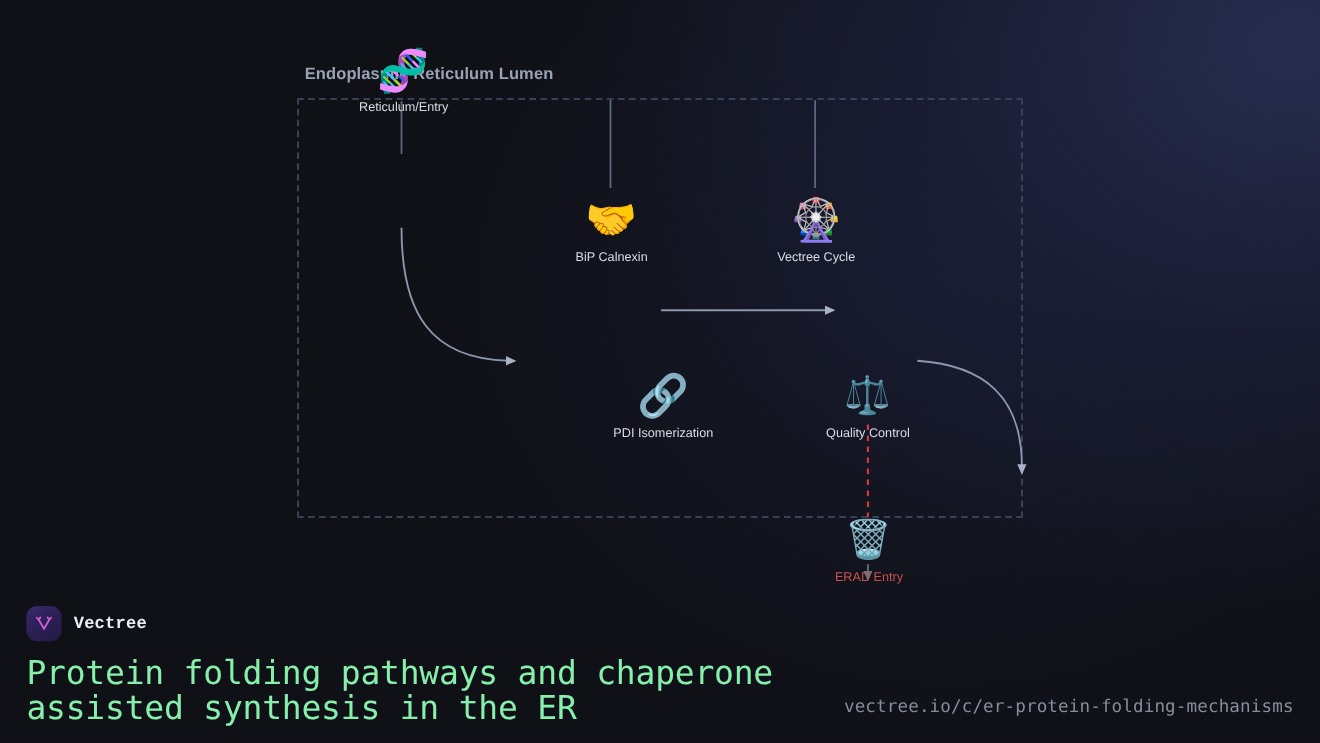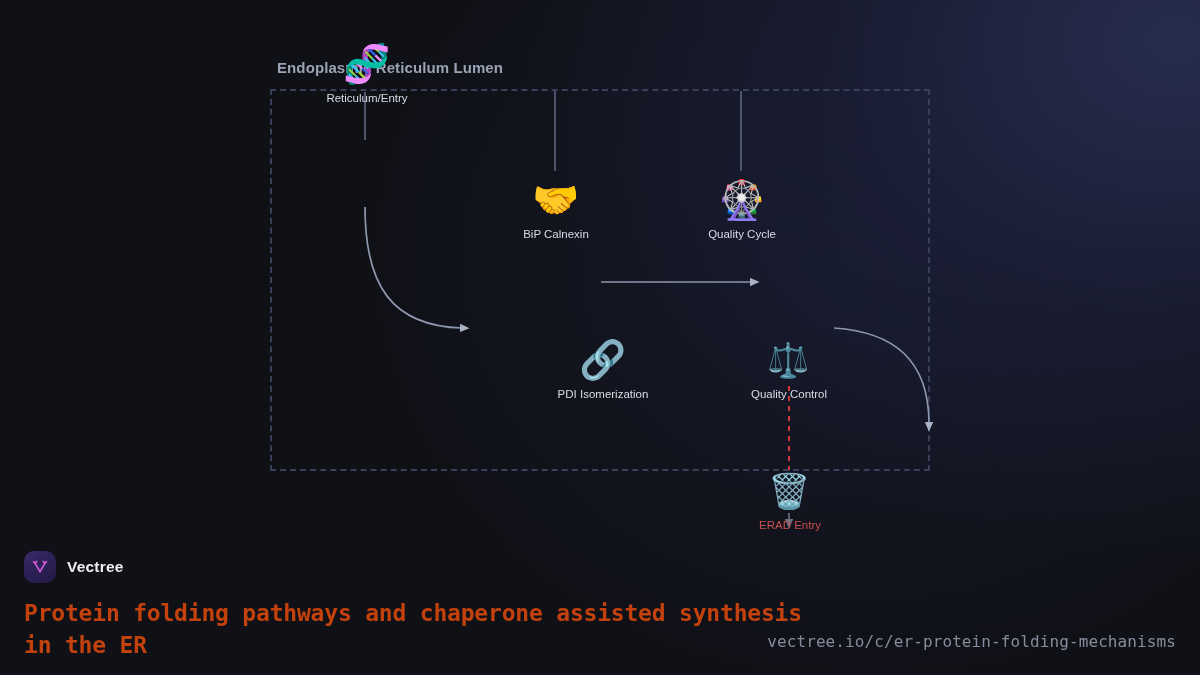--- a/index.html
+++ b/index.html
@@ -129,33 +129,33 @@
     background: linear-gradient(145deg, #3a2a6b 0%, #2a1f52 55%, #241a47 100%);
     display: flex;
     align-items: center;
     justify-content: center;
     flex: 0 0 auto;
   }
 
   #brand-logo svg { display: block; }
 
   #brand-name {
-    font-family: Liberation Sans, sans-serif;
+    font-family: Liberation Mono, monospace;
     font-size: 15.5px;
     font-weight: bold;
     color: #eceef4;
     letter-spacing: 0.2px;
   }
 
   #headline {
     font-family: "DejaVu Sans Mono", monospace;
-    font-size: 23px;
-    font-weight: bold;
+    font-size: 30px;
+    font-weight: normal;
     line-height: 32px;
-    color: #c2410c;
+    color: #86efac;
     letter-spacing: -0.2px;
     max-width: 790px;
   }
 
   #url {
     position: absolute;
     right: 24px;
     bottom: 24px;
     font-family: "DejaVu Sans Mono", monospace;
     font-size: 16px;
@@ -209,21 +209,21 @@
       <span class="node-label">Reticulum/Entry</span>
     </div>
 
     <div class="node" id="node-bip">
       <span class="node-icon">🤝</span>
       <span class="node-label">BiP Calnexin</span>
     </div>
 
     <div class="node" id="node-calnexin">
       <span class="node-icon">🎡</span>
-      <span class="node-label">Quality Cycle</span>
+      <span class="node-label">Vectree Cycle</span>
     </div>
 
     <div class="node" id="node-pdi">
       <span class="node-icon">🔗</span>
       <span class="node-label">PDI Isomerization</span>
     </div>
 
     <div class="node" id="node-qc">
       <span class="node-icon small">⚖️</span>
       <span class="node-label">Quality Control</span>

